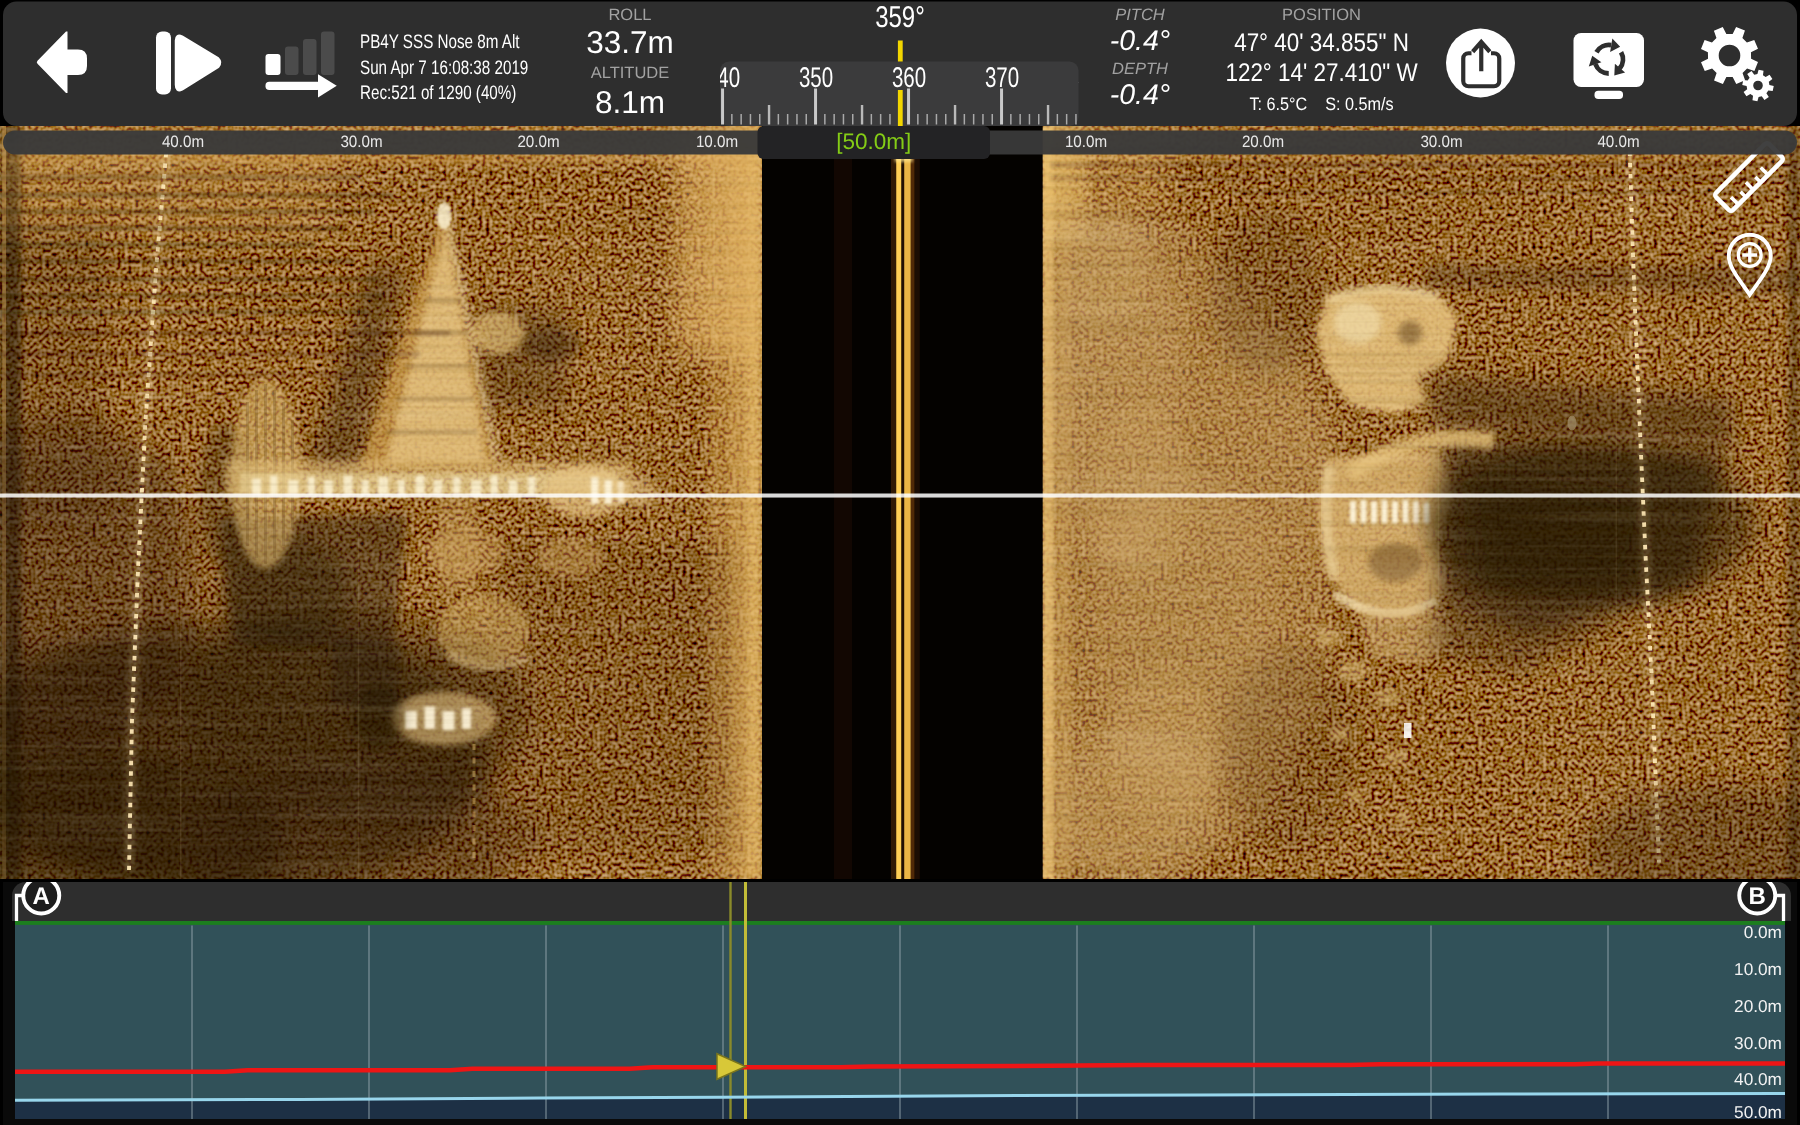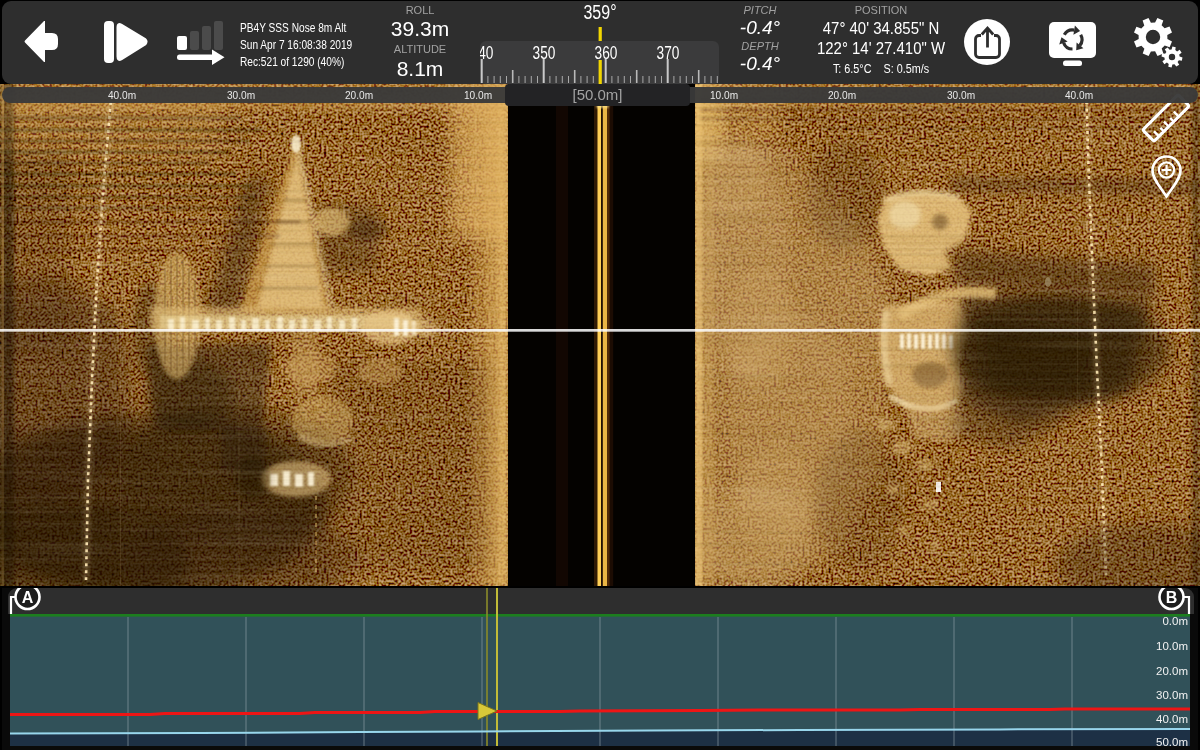--- a/index.html
+++ b/index.html
@@ -1,20 +1,20 @@
 <!DOCTYPE html>
 <html><head><meta charset="utf-8">
 <style>
   html,body{margin:0;padding:0;background:#000;}
   body{width:1200px;height:750px;position:relative;overflow:hidden;font-family:"Liberation Sans",sans-serif;}
   .abs{position:absolute;}
   #topbar{left:2px;top:1px;width:1196px;height:83px;background:#2e2e2e;border-radius:9px;}
   #rulerbar{left:2px;top:87px;width:1196px;height:16px;background:rgba(57,57,57,.96);border-radius:8px;}
   .rlab{position:absolute;top:2px;font-size:11px;color:#e8e8e8;transform:translateX(-50%) scaleX(0.92);}
-  #cbox{left:505px;top:84px;width:185px;height:22px;background:#232325;border-radius:4px;text-align:center;color:#a3a3a3;font-size:15px;line-height:21px;}
+  #cbox{left:505px;top:84px;width:155px;height:22px;background:#232325;border-radius:4px;text-align:center;color:#84cc16;font-size:15px;line-height:21px;}
   .glab{color:#a2a2a2;font-size:11px;text-align:center;}
   .gval{color:#fff;text-align:center;}
   #bottompanel{left:2px;top:588px;width:1196px;height:162px;background:#0a0a0a;}
   #bbar{left:6px;top:0px;width:1186px;height:26px;background:#2e2e2e;border-radius:9px 9px 0 0;}
 </style></head>
 <body>
 
 <div class="abs" id="sonarwrap" style="left:0;top:84px;width:1200px;height:502px;background:#030200;">
 <svg width="1200" height="502" viewBox="0 84 1200 502" xmlns="http://www.w3.org/2000/svg">
 <defs>
@@ -353,21 +353,21 @@
 <div class="abs" style="left:600px;top:1px;width:0;">
     <span style="position:absolute;transform:translateX(-50%) scaleX(0.8);font-size:20px;color:#fff;white-space:nowrap;">359°</span>
   </div>
 
 <div class="abs" style="left:240px;top:20px;color:#fff;font-size:13px;line-height:16.8px;white-space:nowrap;transform:scaleX(0.78);transform-origin:left top;">
 PB4Y SSS Nose 8m Alt<br>Sun Apr 7 16:08:38 2019<br>Rec:521 of 1290 (40%)
 </div>
 
 <div class="abs" style="left:360px;top:4px;width:120px;">
   <div class="glab">ROLL</div>
-  <div class="gval" style="font-size:21px;margin-top:1px;">39.3m</div>
+  <div class="gval" style="font-size:21px;margin-top:1px;">33.7m</div>
   <div class="glab" style="margin-top:2px;text-align:center;">ALTITUDE</div>
   <div class="gval" style="font-size:21px;margin-top:2px;">8.1m</div>
 </div>
 
 <div class="abs" style="left:722px;top:4px;width:76px;font-style:italic;">
   <div class="glab">PITCH</div>
   <div class="gval" style="font-size:19px;margin-top:1px;">-0.4°</div>
   <div class="glab" style="margin-top:1px;">DEPTH</div>
   <div class="gval" style="font-size:19px;margin-top:1px;">-0.4°</div>
 </div>

